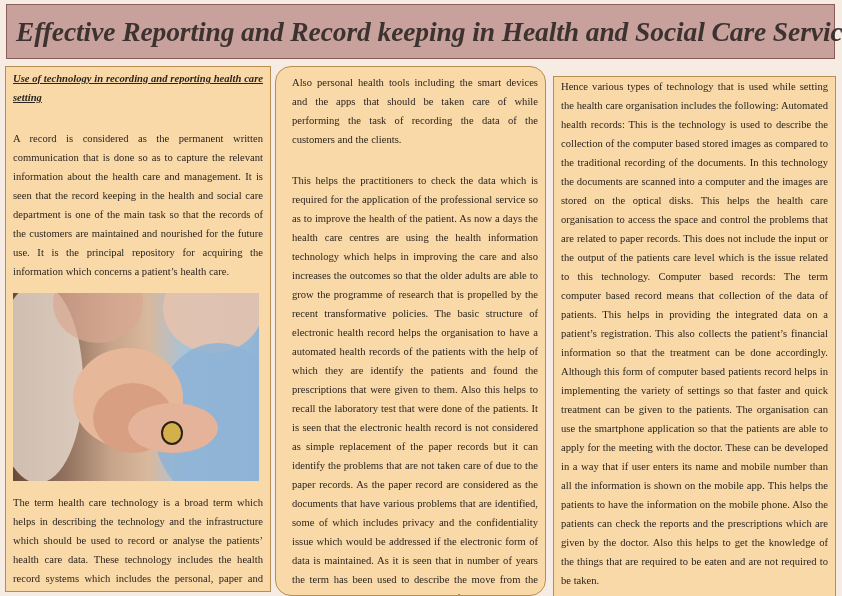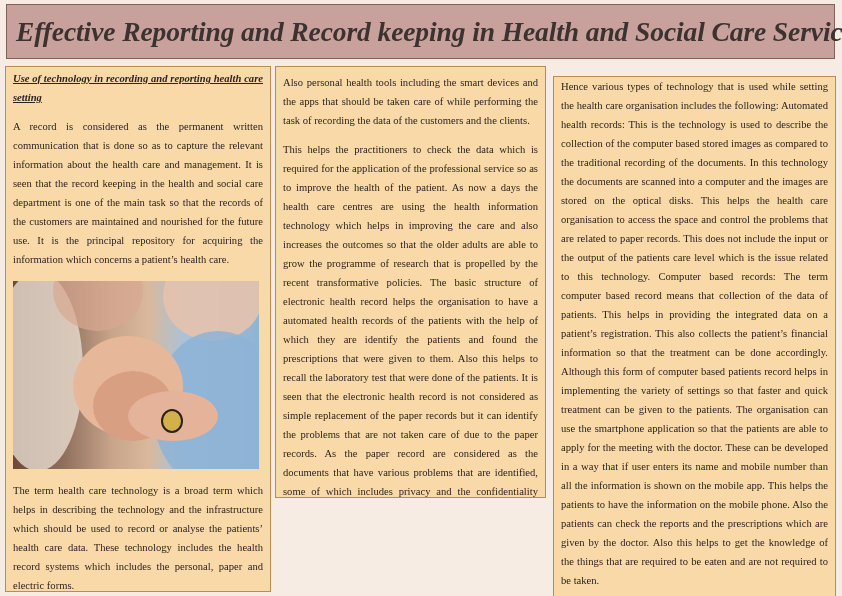--- a/index.html
+++ b/index.html
@@ -29,24 +29,24 @@
     position: absolute;
     background: #f9d9a8;
     border: 1px solid #b88d52;
     box-sizing: border-box;
     font-size: 10.6px;
     line-height: 19px;
     text-align: justify;
     overflow: hidden;
   }
   .p1 { left: 5px; top: 66px; width: 266px; height: 526px; padding: 2px 7px 0 7px; }
-  .p2 { left: 275px; top: 66px; width: 271px; height: 432px; padding: 6px 7px 0 7px; }
+  .p2 { left: 275px; top: 66px; width: 271px; height: 530px; padding: 6px 7px 0 16px; border-radius: 16px; }
   .p3 { left: 553px; top: 76px; width: 283px; height: 522px; padding: 0 7px 0 7px; }
   .panel p { margin: 0; }
-  .panel p + p { margin-top: 10px; }
+  .panel p + p { margin-top: 22px; }
   .section-heading {
     font-weight: bold; font-style: italic; text-decoration: underline;
     margin: 0 0 10px 0 !important;
   }
   .photo {
     margin: 12px 0 12px 0;
     width: 246px; height: 188px;
     position: relative; overflow: hidden;
     background: linear-gradient(90deg, #6b4a3a 0%, #8e6e5c 20%, #c7a48a 40%, #d9b89c 55%, #a9c3d8 70%, #8fb4d4 100%);
   }

